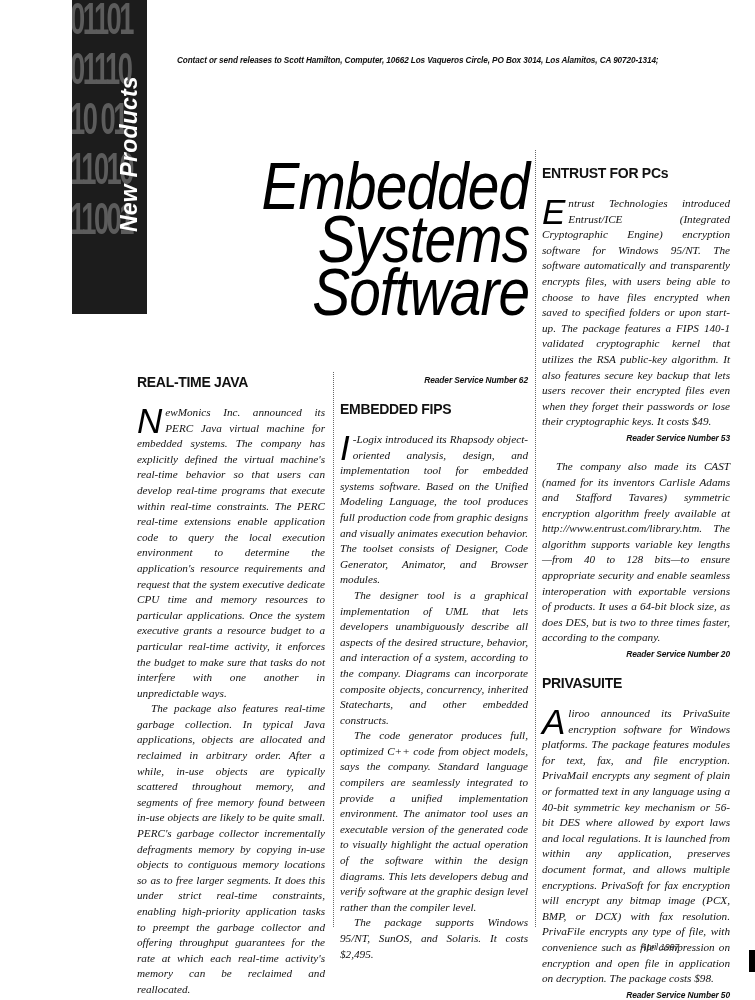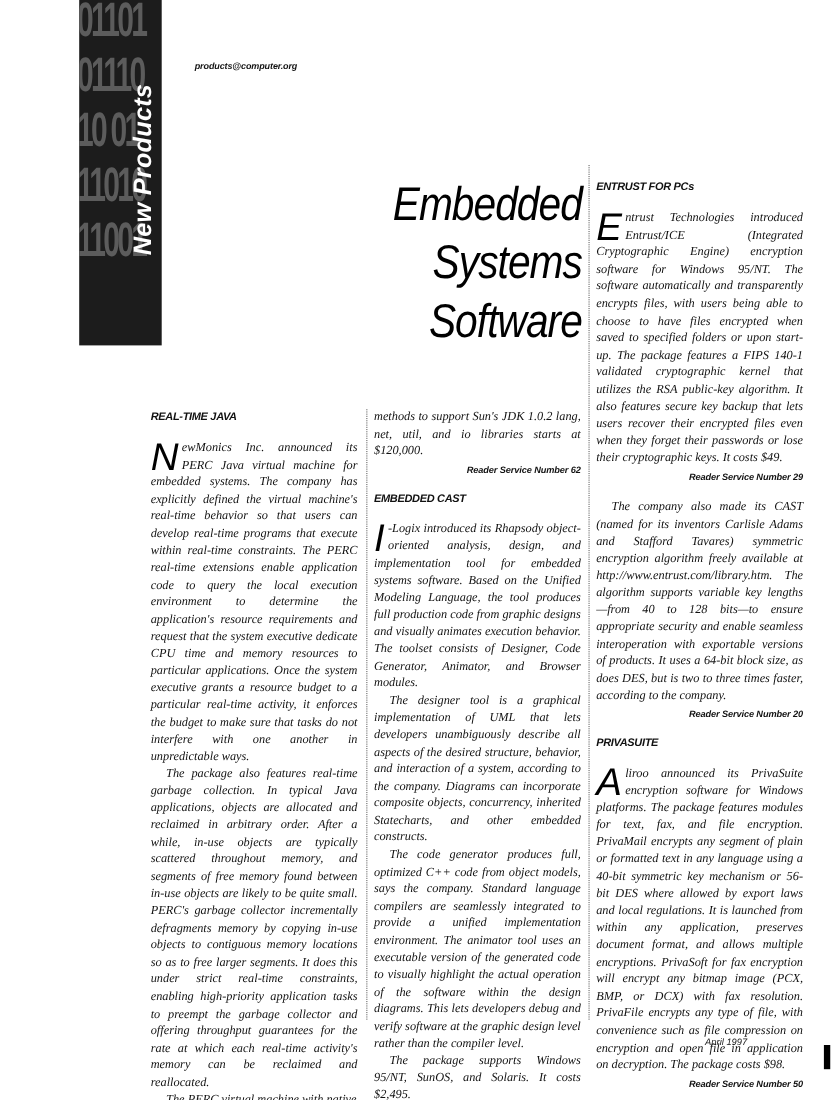--- a/index.html
+++ b/index.html
@@ -22,36 +22,36 @@
       font-size: 23px; color: #ffffff; white-space: nowrap; letter-spacing: 0.2px;
     }
     .contact {
       position: absolute; left: 177px; top: 54px; width: 560px;
       font-family: "Liberation Sans", sans-serif; font-style: italic; font-weight: bold;
       font-size: 8.2px; line-height: 14px; color: #111; letter-spacing: -0.1px;
     }
     .title {
       position: absolute; right: 226px; top: 160px; text-align: right;
       font-family: "Liberation Sans", sans-serif; font-style: italic;
-      font-size: 43px; line-height: 53px; color: #000; letter-spacing: -1px;
+      font-size: 66px; line-height: 53px; color: #000; letter-spacing: -1px;
     }
     .title div { transform: scaleX(0.86); transform-origin: right center; }
 
     .divider {
       position: absolute; width: 0; border-left: 1px dotted #666;
     }
     .col { position: absolute; }
     .col p {
       margin: 0; font-family: "Liberation Serif", serif; font-style: italic;
       font-size: 11.2px; line-height: 15.6px; text-align: justify; color: #111;
     }
     .col p.indent { text-indent: 14px; }
     .head {
-      font-family: "Liberation Sans", sans-serif; font-style: italic; font-weight: bold;
-      font-size: 10px; letter-spacing: -0.3px; margin: 0 0 15px 0; color: #111;
+      font-family: "Liberation Sans", sans-serif; font-weight: bold;
+      font-size: 14px; letter-spacing: -0.3px; margin: 0 0 15px 0; color: #111;
     }
     .rsn {
       font-family: "Liberation Sans", sans-serif; font-style: italic; font-weight: bold;
       font-size: 8.4px; text-align: right; margin: 3px 0 16px 0; color: #111; letter-spacing: -0.1px;
     }
     .dropcap {
       float: left; font-family: "Liberation Sans", sans-serif; font-style: italic;
       font-size: 35px; line-height: 28px; margin: 2px 3px -2px 0; color: #000;
     }
     .footer {
@@ -66,54 +66,53 @@
 <div class="banner">
   <div class="digits">01101
 01110
 10 01
 11010
 11001</div>
   <div class="label">New Products</div>
 </div>
 
 <div class="contact">
-  <div>products@computer.org</div>
+  <div>Contact or send releases to Scott Hamilton, Computer, 10662 Los Vaqueros Circle, PO Box 3014, Los Alamitos, CA 90720-1314;</div>
 </div>
 
 <div class="title">
   <div>Embedded</div>
   <div>Systems</div>
   <div>Software</div>
 </div>
 
 <div class="divider" style="left:333px; top:372px; height:555px;"></div>
 <div class="divider" style="left:535px; top:150px; height:777px;"></div>
 
 <div class="col" style="left:137px; top:374px; width:188px;">
   <div class="head">REAL-TIME JAVA</div>
   <p><span class="dropcap">N</span><span>ewMonics Inc. announced its PERC Java virtual machine for embedded systems. The company has explicitly defined the virtual machine's real-time behavior so that users can develop real-time programs that execute within real-time constraints. The PERC real-time extensions enable application code to query the local execution environment to determine the application's resource requirements and request that the system executive dedicate CPU time and memory resources to particular applications. Once the system executive grants a resource budget to a particular real-time activity, it enforces the budget to make sure that tasks do not interfere with one another in unpredictable ways.</span></p>
   <p class="indent">The package also features real-time garbage collection. In typical Java applications, objects are allocated and reclaimed in arbitrary order. After a while, in-use objects are typically scattered throughout memory, and segments of free memory found between in-use objects are likely to be quite small. PERC's garbage collector incrementally defragments memory by copying in-use objects to contiguous memory locations so as to free larger segments. It does this under strict real-time constraints, enabling high-priority application tasks to preempt the garbage collector and offering throughput guarantees for the rate at which each real-time activity's memory can be reclaimed and reallocated.</p>
   <p class="indent">The PERC virtual machine with native</p>
 </div>
 
 <div class="col" style="left:340px; top:372px; width:188px;">
-  <p>methods to support Sun's JDK 1.0.2 lang, net, util, and io libraries starts at $120,000.</p>
   <div class="rsn">Reader Service Number 62</div>
-  <div class="head">EMBEDDED CAST</div>
+  <div class="head">EMBEDDED FIPS</div>
   <p><span class="dropcap">I</span><span>-Logix introduced its Rhapsody object-oriented analysis, design, and implementation tool for embedded systems software. Based on the Unified Modeling Language, the tool produces full production code from graphic designs and visually animates execution behavior. The toolset consists of Designer, Code Generator, Animator, and Browser modules.</span></p>
   <p class="indent">The designer tool is a graphical implementation of UML that lets developers unambiguously describe all aspects of the desired structure, behavior, and interaction of a system, according to the company. Diagrams can incorporate composite objects, concurrency, inherited Statecharts, and other embedded constructs.</p>
   <p class="indent">The code generator produces full, optimized C++ code from object models, says the company. Standard language compilers are seamlessly integrated to provide a unified implementation environment. The animator tool uses an executable version of the generated code to visually highlight the actual operation of the software within the design diagrams. This lets developers debug and verify software at the graphic design level rather than the compiler level.</p>
   <p class="indent">The package supports Windows 95/NT, SunOS, and Solaris. It costs $2,495.</p>
 
 </div>
 
 <div class="col" style="left:542px; top:165px; width:188px;">
   <div class="head">ENTRUST FOR PCs</div>
   <p><span class="dropcap">E</span><span>ntrust Technologies introduced Entrust/ICE (Integrated Cryptographic Engine) encryption software for Windows 95/NT. The software automatically and transparently encrypts files, with users being able to choose to have files encrypted when saved to specified folders or upon start-up. The package features a FIPS 140-1 validated cryptographic kernel that utilizes the RSA public-key algorithm. It also features secure key backup that lets users recover their encrypted files even when they forget their passwords or lose their cryptographic keys. It costs $49.</span></p>
-  <div class="rsn">Reader Service Number 29</div>
+  <div class="rsn">Reader Service Number 53</div>
   <p class="indent">The company also made its CAST (named for its inventors Carlisle Adams and Stafford Tavares) symmetric encryption algorithm freely available at http://www.entrust.com/library.htm. The algorithm supports variable key lengths—from 40 to 128 bits—to ensure appropriate security and enable seamless interoperation with exportable versions of products. It uses a 64-bit block size, as does DES, but is two to three times faster, according to the company.</p>
   <div class="rsn">Reader Service Number 20</div>
   <div class="head">PRIVASUITE</div>
   <p><span class="dropcap">A</span><span>liroo announced its PrivaSuite encryption software for Windows platforms. The package features modules for text, fax, and file encryption. PrivaMail encrypts any segment of plain or formatted text in any language using a 40-bit symmetric key mechanism or 56-bit DES where allowed by export laws and local regulations. It is launched from within any application, preserves document format, and allows multiple encryptions. PrivaSoft for fax encryption will encrypt any bitmap image (PCX, BMP, or DCX) with fax resolution. PrivaFile encrypts any type of file, with convenience such as file compression on encryption and open file in application on decryption. The package costs $98.</span></p>
   <div class="rsn">Reader Service Number 50</div>
 </div>
 
 <div class="footer">April 1997</div>
 <div class="marker"></div>
 

